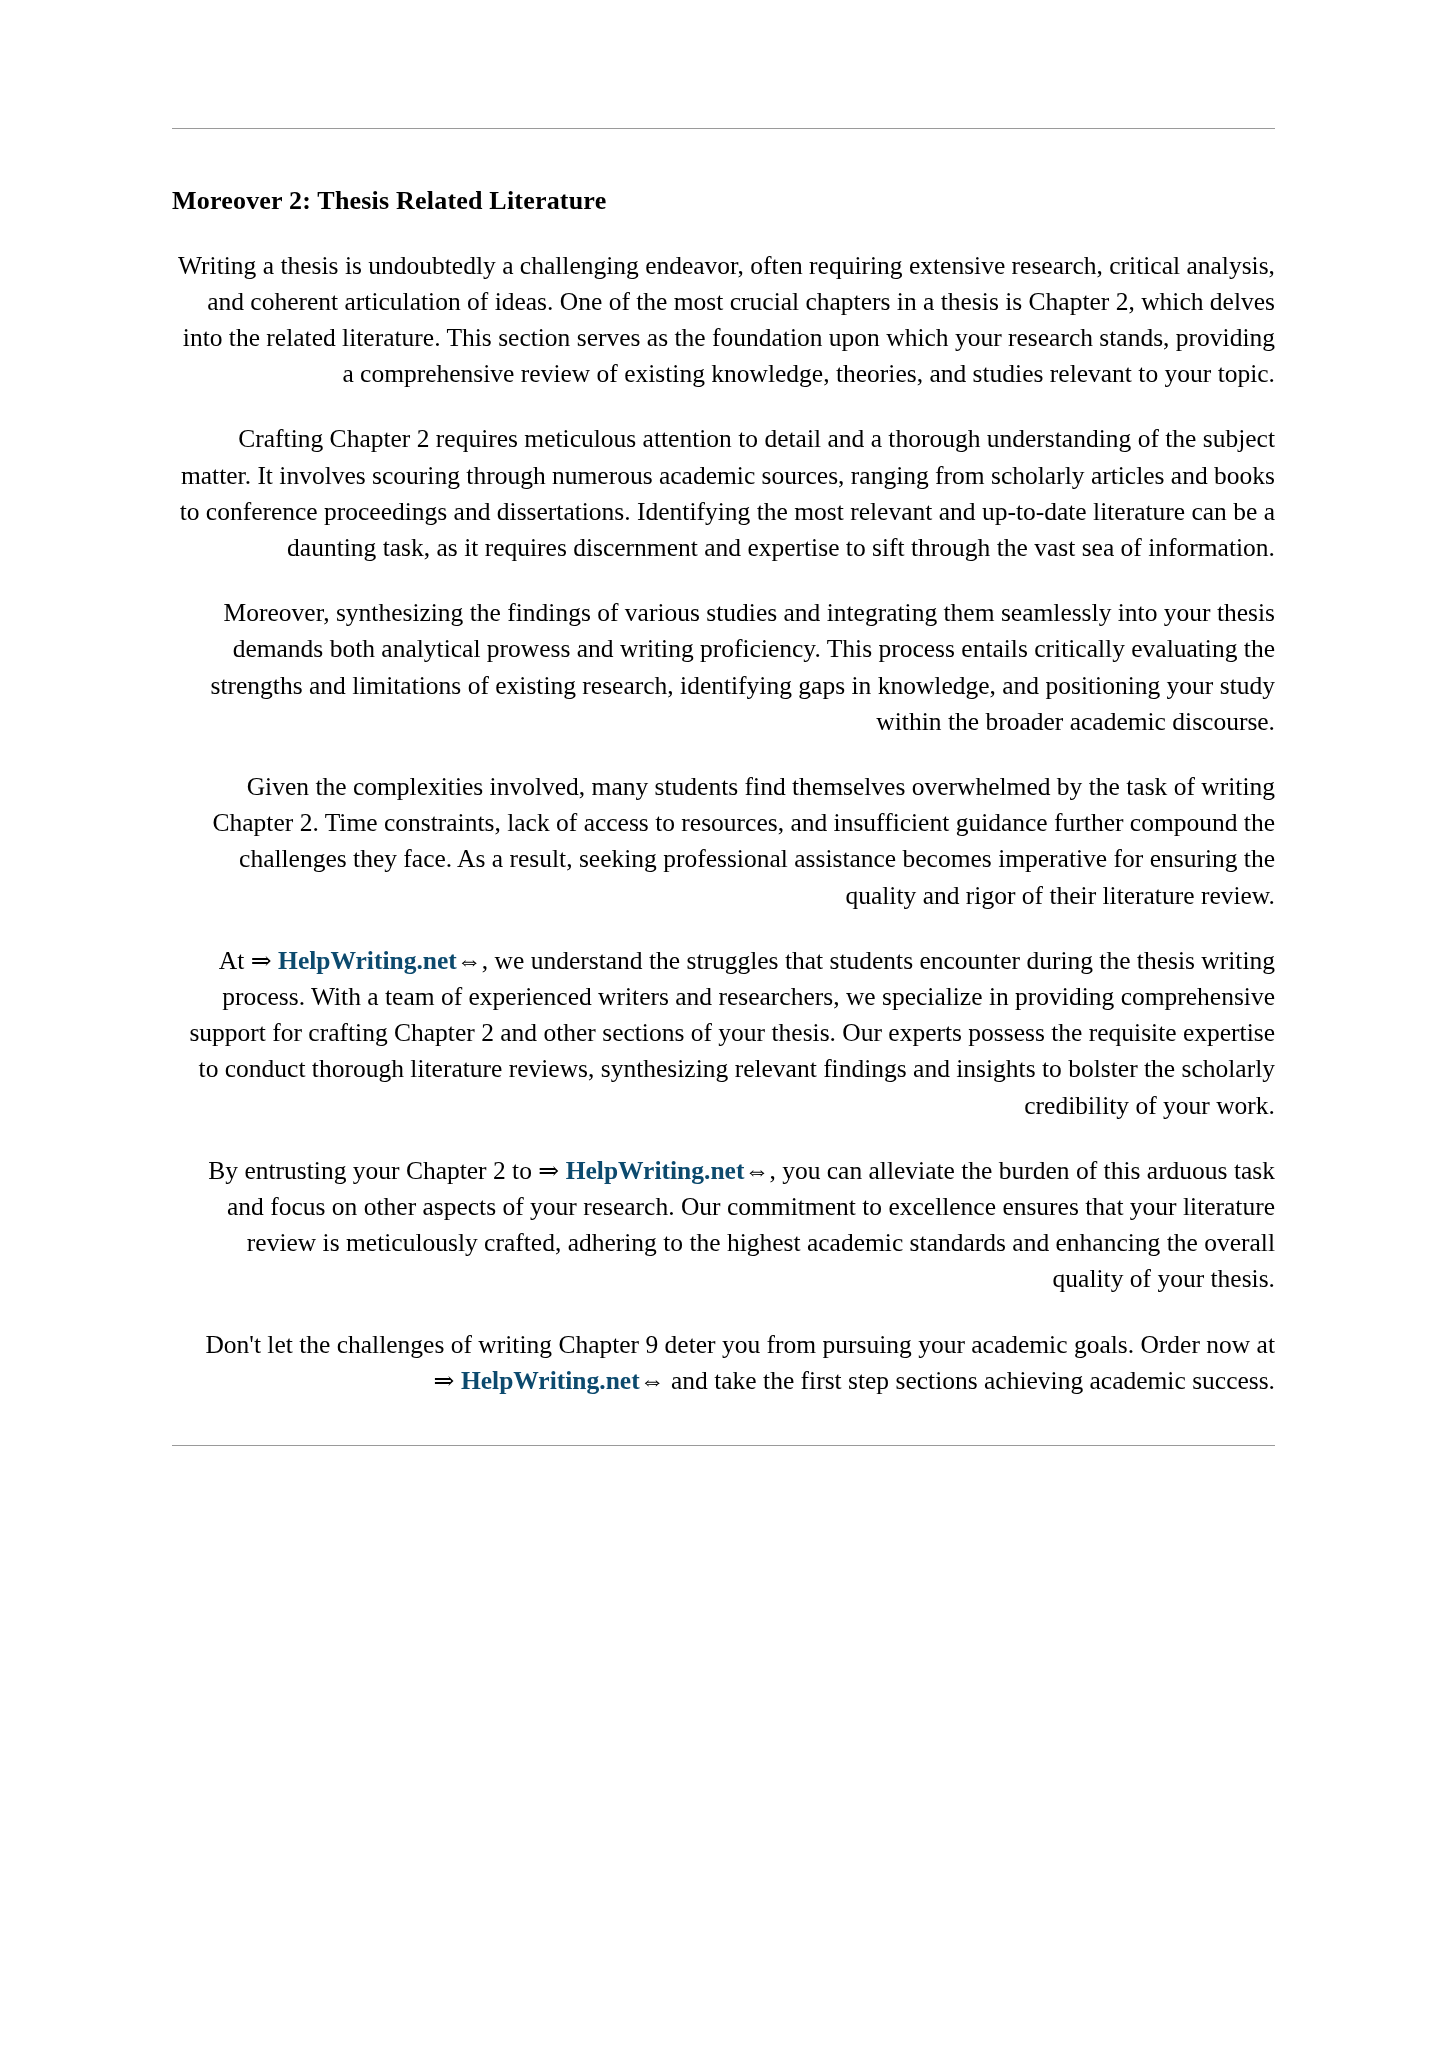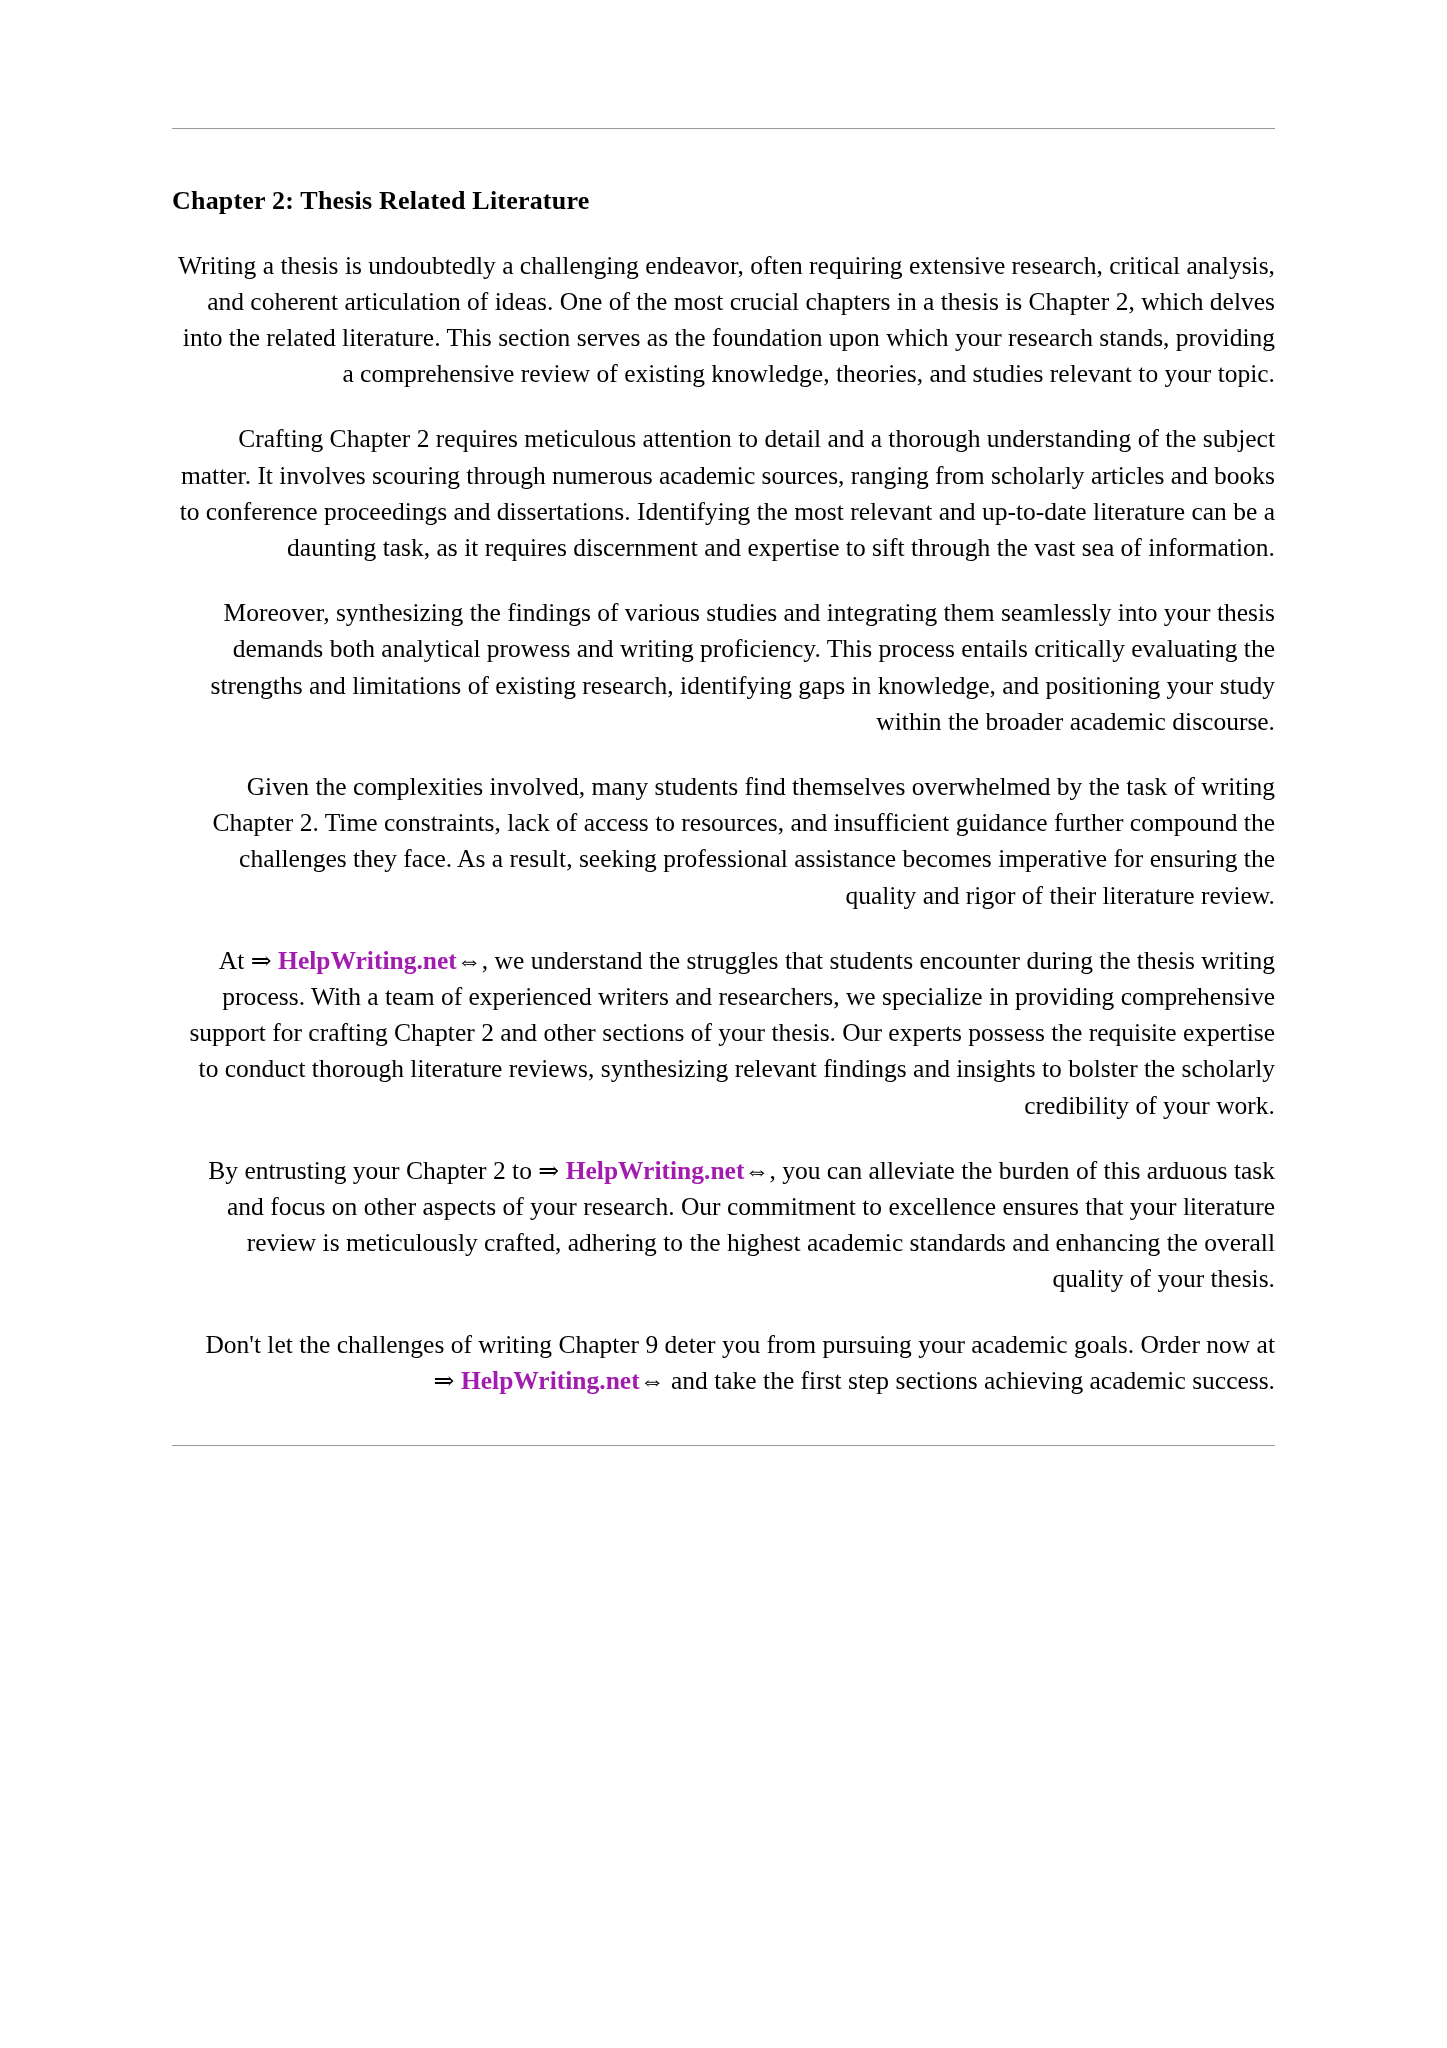--- a/index.html
+++ b/index.html
@@ -45,21 +45,21 @@
   }
   p.para {
     font-size: 25.5px;
     line-height: 1.42;
     margin: 0 0 29px 0;
     text-align: right;
   }
   p.para:last-of-type { margin-bottom: 0; }
 
   a.link {
-    color: #a21caf;
+    color: #0c4a6e;
     font-weight: bold;
     text-decoration: none;
     white-space: nowrap;
   }
   .arrow {
     font-weight: normal;
     color: #000000;
   }
   .arrow-r, .arrow-lr {
     font-size: 25px;
@@ -67,21 +67,21 @@
   .nowrap { white-space: nowrap; }
 </style>
 </head>
 <body>
 
 <div class="page">
   <div class="content">
 
     <hr class="rule rule-top">
 
-    <h1 class="doc-title"><span>Chapter 2: Thesis Related Literature</span></h1>
+    <h1 class="doc-title"><span>Moreover 2: Thesis Related Literature</span></h1>
 
     <p class="para">Writing a thesis is undoubtedly a challenging endeavor, often requiring extensive research, critical analysis, and coherent articulation of ideas. One of the most crucial chapters in a thesis is Chapter 2, which delves into the related literature. This section serves as the foundation upon which your research stands, providing a comprehensive review of existing knowledge, theories, and studies relevant to your topic.</p>
 
     <p class="para">Crafting Chapter 2 requires meticulous attention to detail and a thorough understanding of the subject matter. It involves scouring through numerous academic sources, ranging from scholarly articles and books to conference proceedings and dissertations. Identifying the most relevant and up-to-date literature can be a daunting task, as it requires discernment and expertise to sift through the vast sea of information.</p>
 
     <p class="para">Moreover, synthesizing the findings of various studies and integrating them seamlessly into your thesis demands both analytical prowess and writing proficiency. This process entails critically evaluating the strengths and limitations of existing research, identifying gaps in knowledge, and positioning your study within the broader academic discourse.</p>
 
     <p class="para">Given the complexities involved, many students find themselves overwhelmed by the task of writing Chapter 2. Time constraints, lack of access to resources, and insufficient guidance further compound the challenges they face. As a result, seeking professional assistance becomes imperative for ensuring the quality and rigor of their literature review.</p>
 
     <p class="para"><span>At </span><span class="nowrap"><span class="arrow arrow-r">⇒</span> <a class="link" href="#">HelpWriting.net</a><span class="arrow arrow-lr">⇔</span></span><span>, we understand the struggles that students encounter during the thesis writing process. With a team of experienced writers and researchers, we specialize in providing comprehensive support for crafting Chapter 2 and other sections of your thesis. Our experts possess the requisite expertise to conduct thorough literature reviews, synthesizing relevant findings and insights to bolster the scholarly credibility of your work.</span></p>

